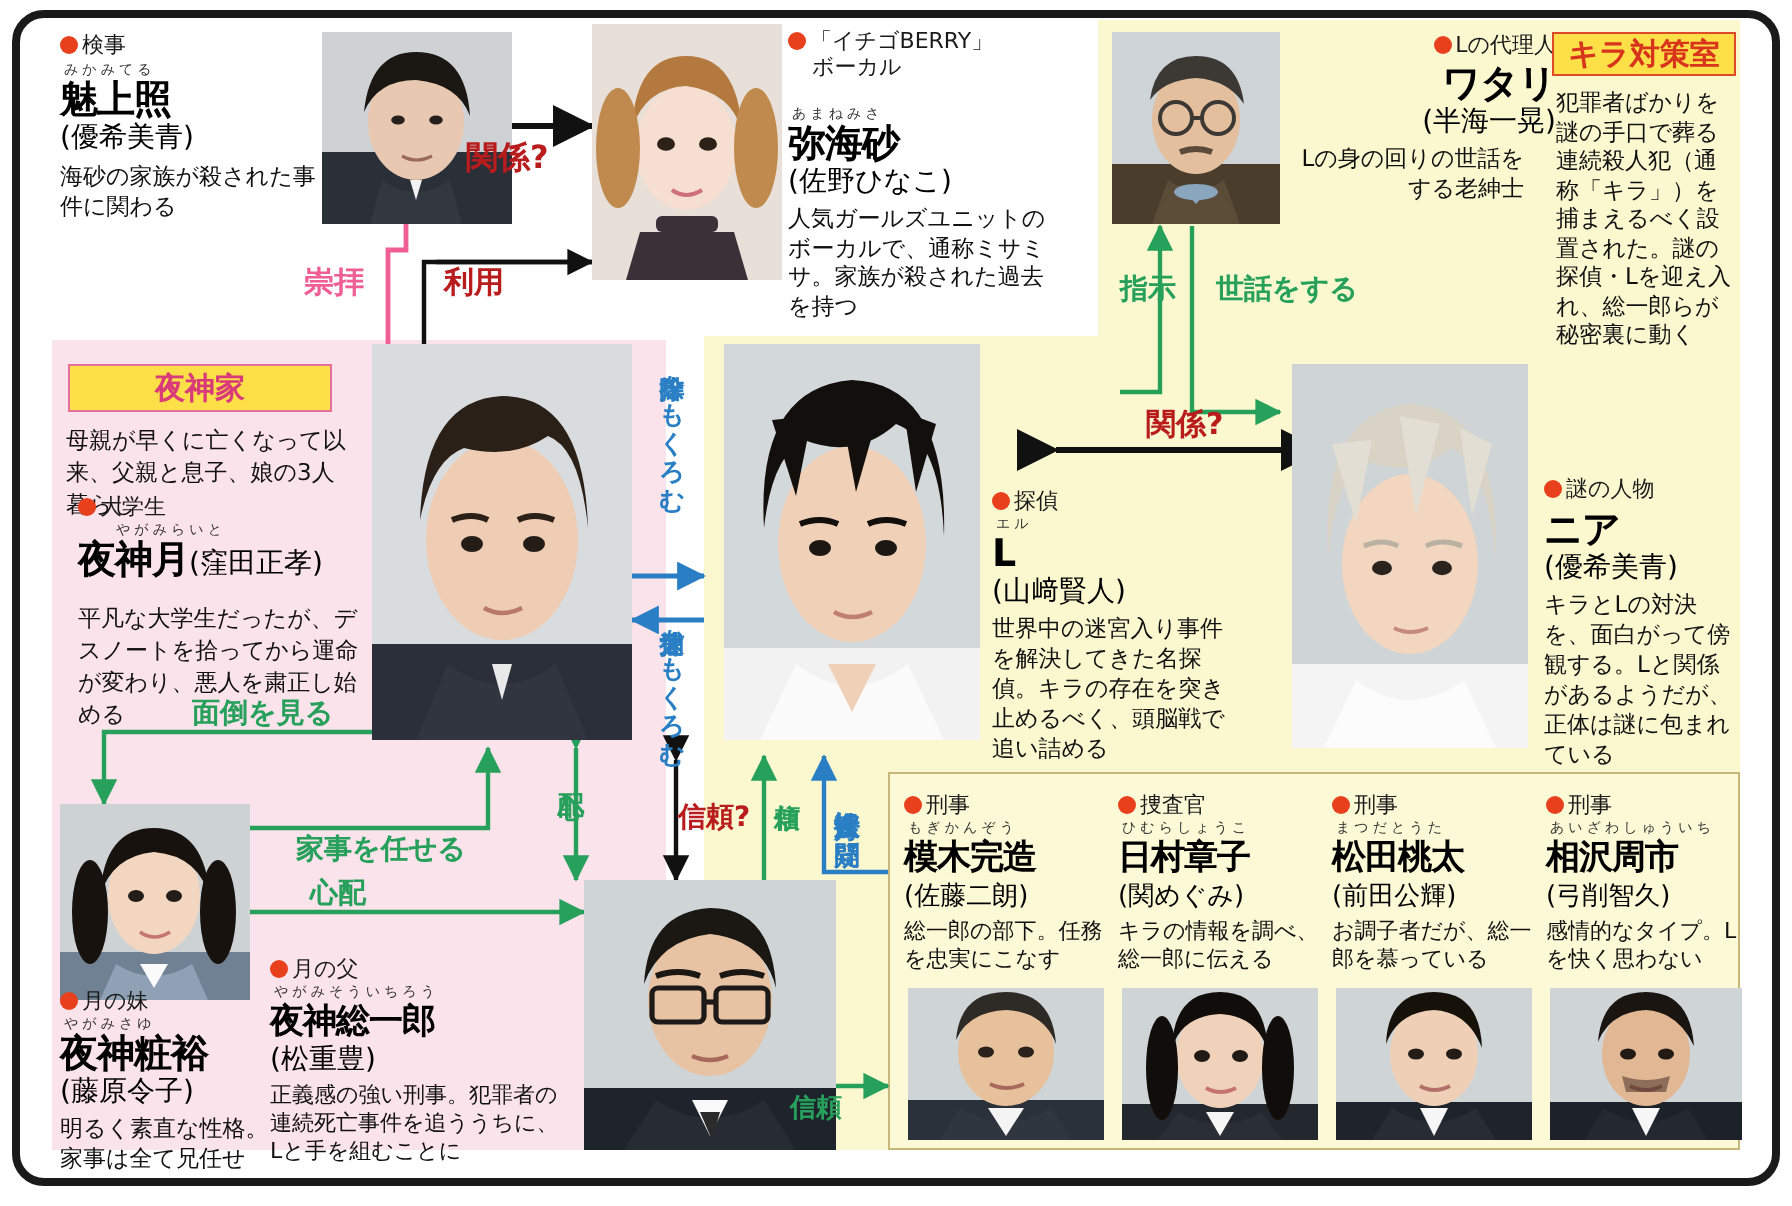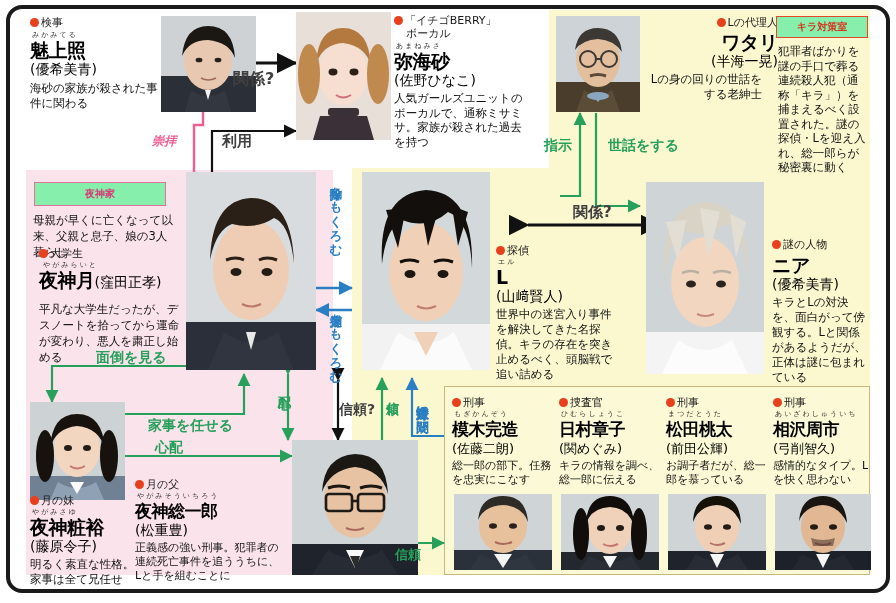--- a/index.html
+++ b/index.html
@@ -69,37 +69,37 @@
     font-size: 14px; color: #000; line-height: 17px; white-space: nowrap;
   }
   .desc {
     font-size: 11.5px; color: #111; line-height: 14.5px;
   }
   .desc.tight { line-height: 14px; font-size: 11px; }
 
   
   .chip {
     position: absolute;
-    background: #86efac;
-    font-size: 10px; font-weight: bold;
+    background: #fde047;
+    font-size: 15px; font-weight: bold;
     text-align: center;
     line-height: 20px;
   }
   .chip.pink { border: 1.5px solid #e2729c; color: #d93b7a; }
   .chip.red  { border: 1.5px solid #e04a2a; color: #d8341c; }
 
   
   .lbl {
     position: absolute; font-size: 12.5px; font-weight: bold;
     white-space: nowrap; line-height: 14px;
   }
   .lbl.green { color: #26a05a; }
   .lbl.blue  { color: #2a7fc4; }
   .lbl.pink  { color: #ef5f92; }
-  .lbl.black { color: #404040; }
+  .lbl.black { color: #b91c1c; }
   .lbl.vert {
     writing-mode: vertical-rl; text-orientation: upright;
     letter-spacing: 0px; line-height: 13px;
   }
 
   svg.arrows {
     position: absolute; left: 0; top: 0;
     width: 896px; height: 603px;
     pointer-events: none;
   }
@@ -208,21 +208,21 @@
       <path d="M40 83 Q47 88 55 83" stroke="#cf6f7c" stroke-width="2" fill="none"></path>
       <rect x="32" y="96" width="31" height="8" rx="3" fill="#3a3138"></rect>
       <path d="M24 104 L71 104 L78 128 L17 128 z" fill="#3b3038"></path>
     </svg>
   </div>
   <div class="panel" style="left:394px; top:14px; width:150px; height:140px;">
     <div class="role">
       <span class="dot"></span><span>「イチゴBERRY」</span>
     </div>
     <div class="role" style="margin-left:12px; font-weight:normal;">ボーカル</div>
-    <div class="furi" style="margin-top:2px; margin-left:2px;">あまねみさ</div>
+    <div class="furi" style="margin-top:13px; margin-left:2px;">あまねみさ</div>
     <div class="name">弥海砂</div>
     <div class="actor">(佐野ひなこ)</div>
     <div class="desc" style="width:132px; margin-top:2px;">人気ガールズユニットのボーカルで、通称ミサミサ。家族が殺された過去を持つ</div>
   </div>
 
   <div class="photo" style="left:556px; top:16px; width:84px; height:96px;">
     <svg class="face" viewBox="0 0 84 96" preserveAspectRatio="none">
       <rect width="84" height="96" fill="#cdd3d6"></rect>
       <rect y="66" width="84" height="30" fill="#4a3d2c"></rect>
       <ellipse cx="42" cy="44" rx="22" ry="27" fill="#e3bf9e"></ellipse>
@@ -248,21 +248,21 @@
   <div class="chip red" style="left:776px; top:16px; width:92px; height:22px;">キラ対策室</div>
   <div class="desc" style="position:absolute; left:778px; top:44px; width:90px; line-height:14.5px;">犯罪者ばかりを謎の手口で葬る連続殺人犯（通称「キラ」）を捕まえるべく設置された。謎の探偵・Lを迎え入れ、総一郎らが秘密裏に動く</div>
 
   <div class="chip pink" style="left:34px; top:182px; width:132px; height:24px; line-height:22px;">夜神家</div>
   <div class="desc" style="position:absolute; left:33px; top:212px; width:140px; line-height:16px;">母親が早くに亡くなって以来、父親と息子、娘の3人暮らし</div>
 
   <div class="panel" style="left:39px; top:247px; width:150px; height:108px;">
     <div class="role">
       <span class="dot"></span><span>大学生</span>
     </div>
-    <div class="furi" style="margin-top:1px; margin-left:4px;font-family:Liberation Serif, serif;">やがみらいと</div>
+    <div class="furi" style="margin-top:1px; margin-left:19px;font-family:Liberation Serif, serif;">やがみらいと</div>
     <div style="display:flex; align-items:baseline;">
       <span class="name">夜神月</span>
       <span class="actor">(窪田正孝)</span>
     </div>
     <div class="desc" style="width:144px; margin-top:10px; line-height:16px;">平凡な大学生だったが、デスノートを拾ってから運命が変わり、悪人を粛正し始める</div>
   </div>
   <div class="photo" style="left:186px; top:172px; width:130px; height:198px;">
     <svg class="face" viewBox="0 0 130 198" preserveAspectRatio="none">
       <rect width="130" height="198" fill="#d9dcde"></rect>
       <rect y="150" width="130" height="48" fill="#2a2f3a"></rect>
@@ -476,26 +476,26 @@
       <ellipse cx="39" cy="33" rx="4" ry="2.8" fill="#221a14"></ellipse>
       <ellipse cx="58" cy="33" rx="4" ry="2.8" fill="#221a14"></ellipse>
       <path d="M40 49 Q48 53 56 49" stroke="#a3655a" stroke-width="2" fill="none"></path>
       <path d="M36 44 Q48 48 60 44 L58 52 L38 52 z" fill="#473329" opacity="0.55"></path>
       <path d="M27 60 Q48 74 69 60 L79 76 L17 76 z" fill="#242931"></path>
       <path d="M41 60 L48 74 L55 60 z" fill="#f6f6f6"></path>
     </svg>
   </div>
 
   <div class="lbl black" style="left:233px; top:72px; font-size:16px;">関係?</div>
-  <div class="lbl pink" style="left:152px; top:134px; font-size:12px;font-style:italic;">崇拝</div>
+  <div class="lbl pink" style="left:152px; top:134px; font-size:15px;">崇拝</div>
   <div class="lbl black" style="left:222px; top:134px; font-size:15px;">利用</div>
 
   <div class="lbl black" style="left:573px; top:205px; font-size:15px;">関係?</div>
 
-  <div class="lbl green" style="left:544px; top:138px; font-size:14px;">指示</div>
+  <div class="lbl green" style="left:560px; top:138px; font-size:14px;">指示</div>
   <div class="lbl green" style="left:608px; top:138px; font-size:14px;">世話をする</div>
 
   <div class="lbl green" style="left:96px; top:350px; font-size:14px;">面倒を見る</div>
   <div class="lbl green" style="left:148px; top:418px; font-size:14px;">家事を任せる</div>
   <div class="lbl green" style="left:155px; top:440px; font-size:14px;">心配</div>
   <div class="lbl green vert" style="left:278px; top:386px; font-size:13px;">心配</div>
 
   <div class="lbl black" style="left:339px; top:402px; font-size:14px;">信頼?</div>
   <div class="lbl green vert" style="left:386px; top:392px; font-size:13px;">信頼</div>
   <div class="lbl blue vert" style="left:416px; top:396px; font-size:13px;">捜査方法に疑問</div>

